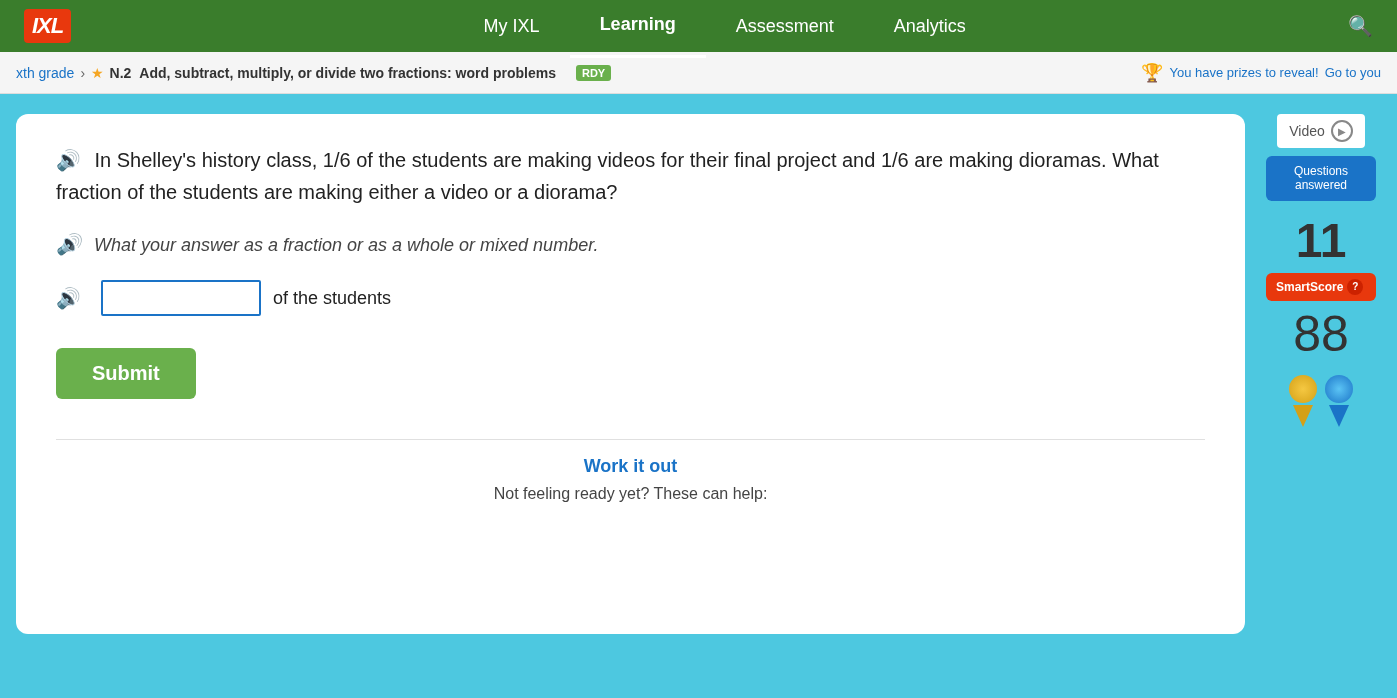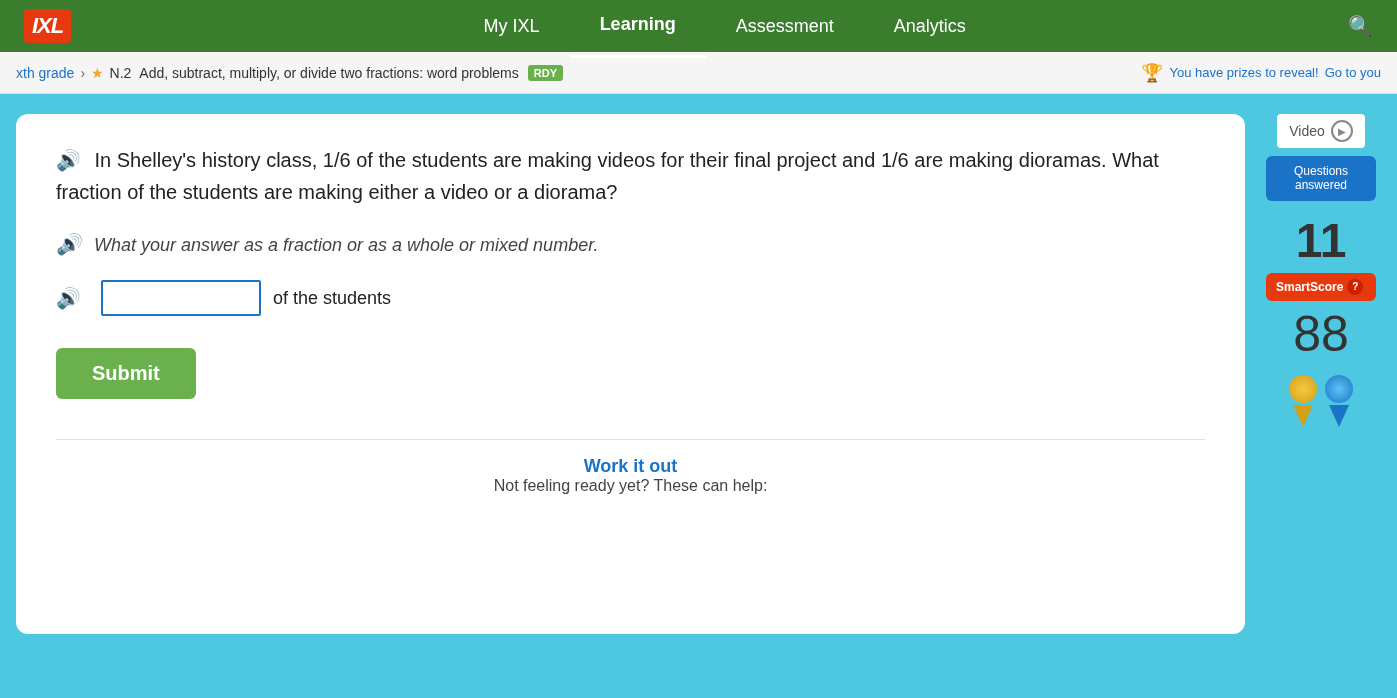--- a/index.html
+++ b/index.html
@@ -83,29 +83,29 @@
     .breadcrumb-chevron {
       color: #666;
       margin: 0 6px;
     }
     .breadcrumb-star {
       color: #f5a623;
       margin-right: 6px;
     }
     .breadcrumb-skill {
       color: #333;
-      font-weight: 400;
+      font-weight: 700;
     }
     .rdy-badge {
       background: #6ab04c;
       color: white;
       font-size: 11px;
       padding: 2px 6px;
       border-radius: 3px;
-      margin-left: 9px;
+      margin-left: 20px;
       font-weight: 700;
     }
     .prize-area {
       margin-left: auto;
       display: flex;
       align-items: center;
       gap: 6px;
       color: #1a73c7;
       font-size: 13px;
     }
@@ -323,20 +323,21 @@
     .work-it-out-section {
       text-align: center;
       margin-top: 40px;
       padding-top: 16px;
       border-top: 1px solid #e0e0e0;
     }
     .work-it-out-title {
       color: #1a73c7;
       font-size: 18px;
       font-weight: 600;
+      margin-bottom: 8px;
     }
     .work-it-out-subtitle {
       color: #444;
       font-size: 16px;
     }
   </style>
 </head>
 <body>
 
 <nav class="top-nav">

